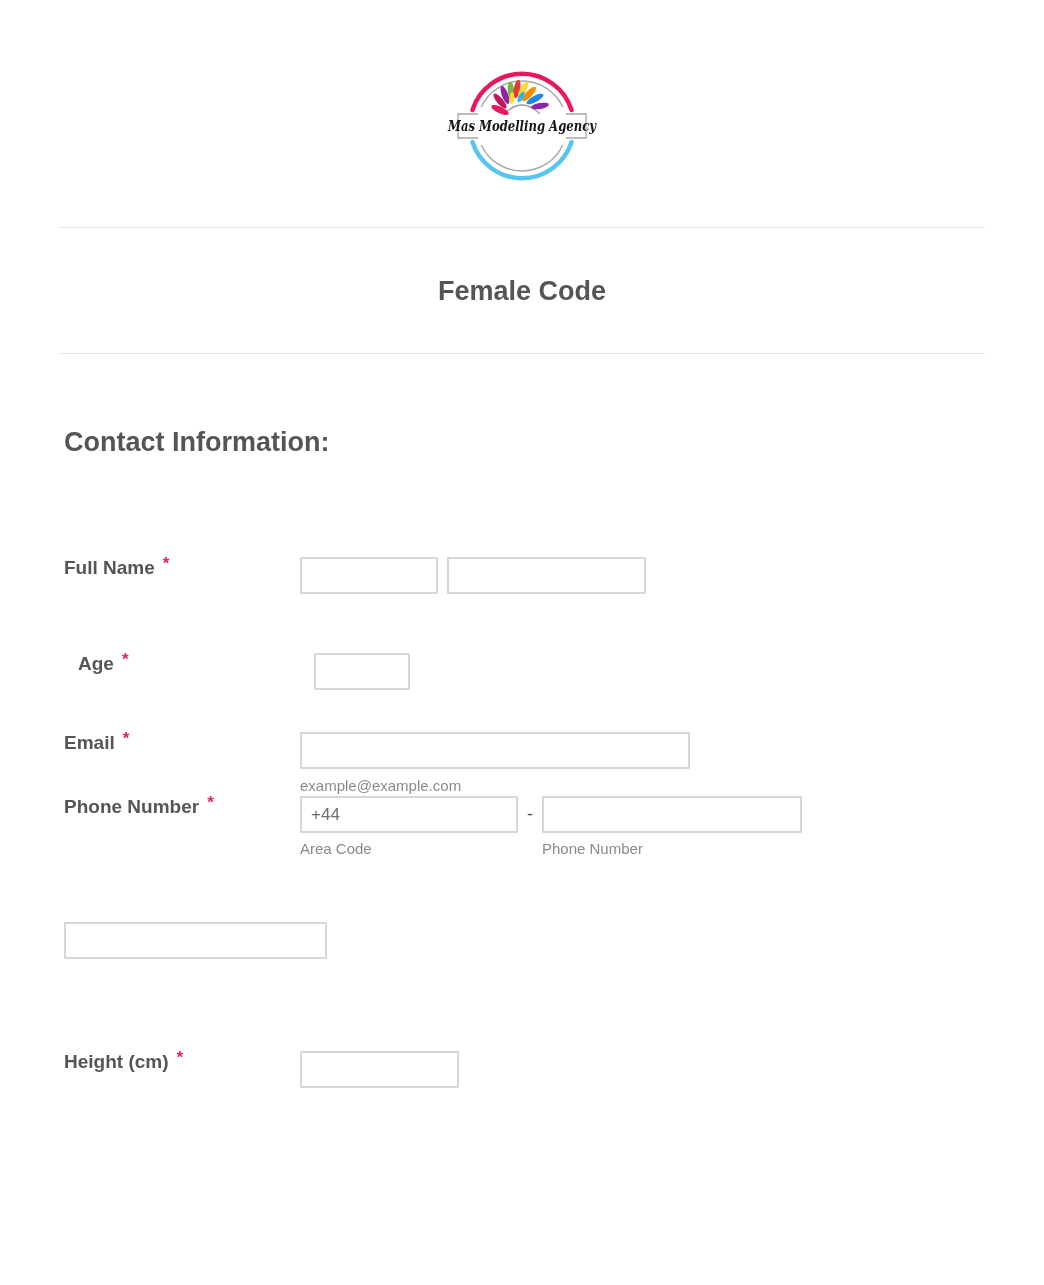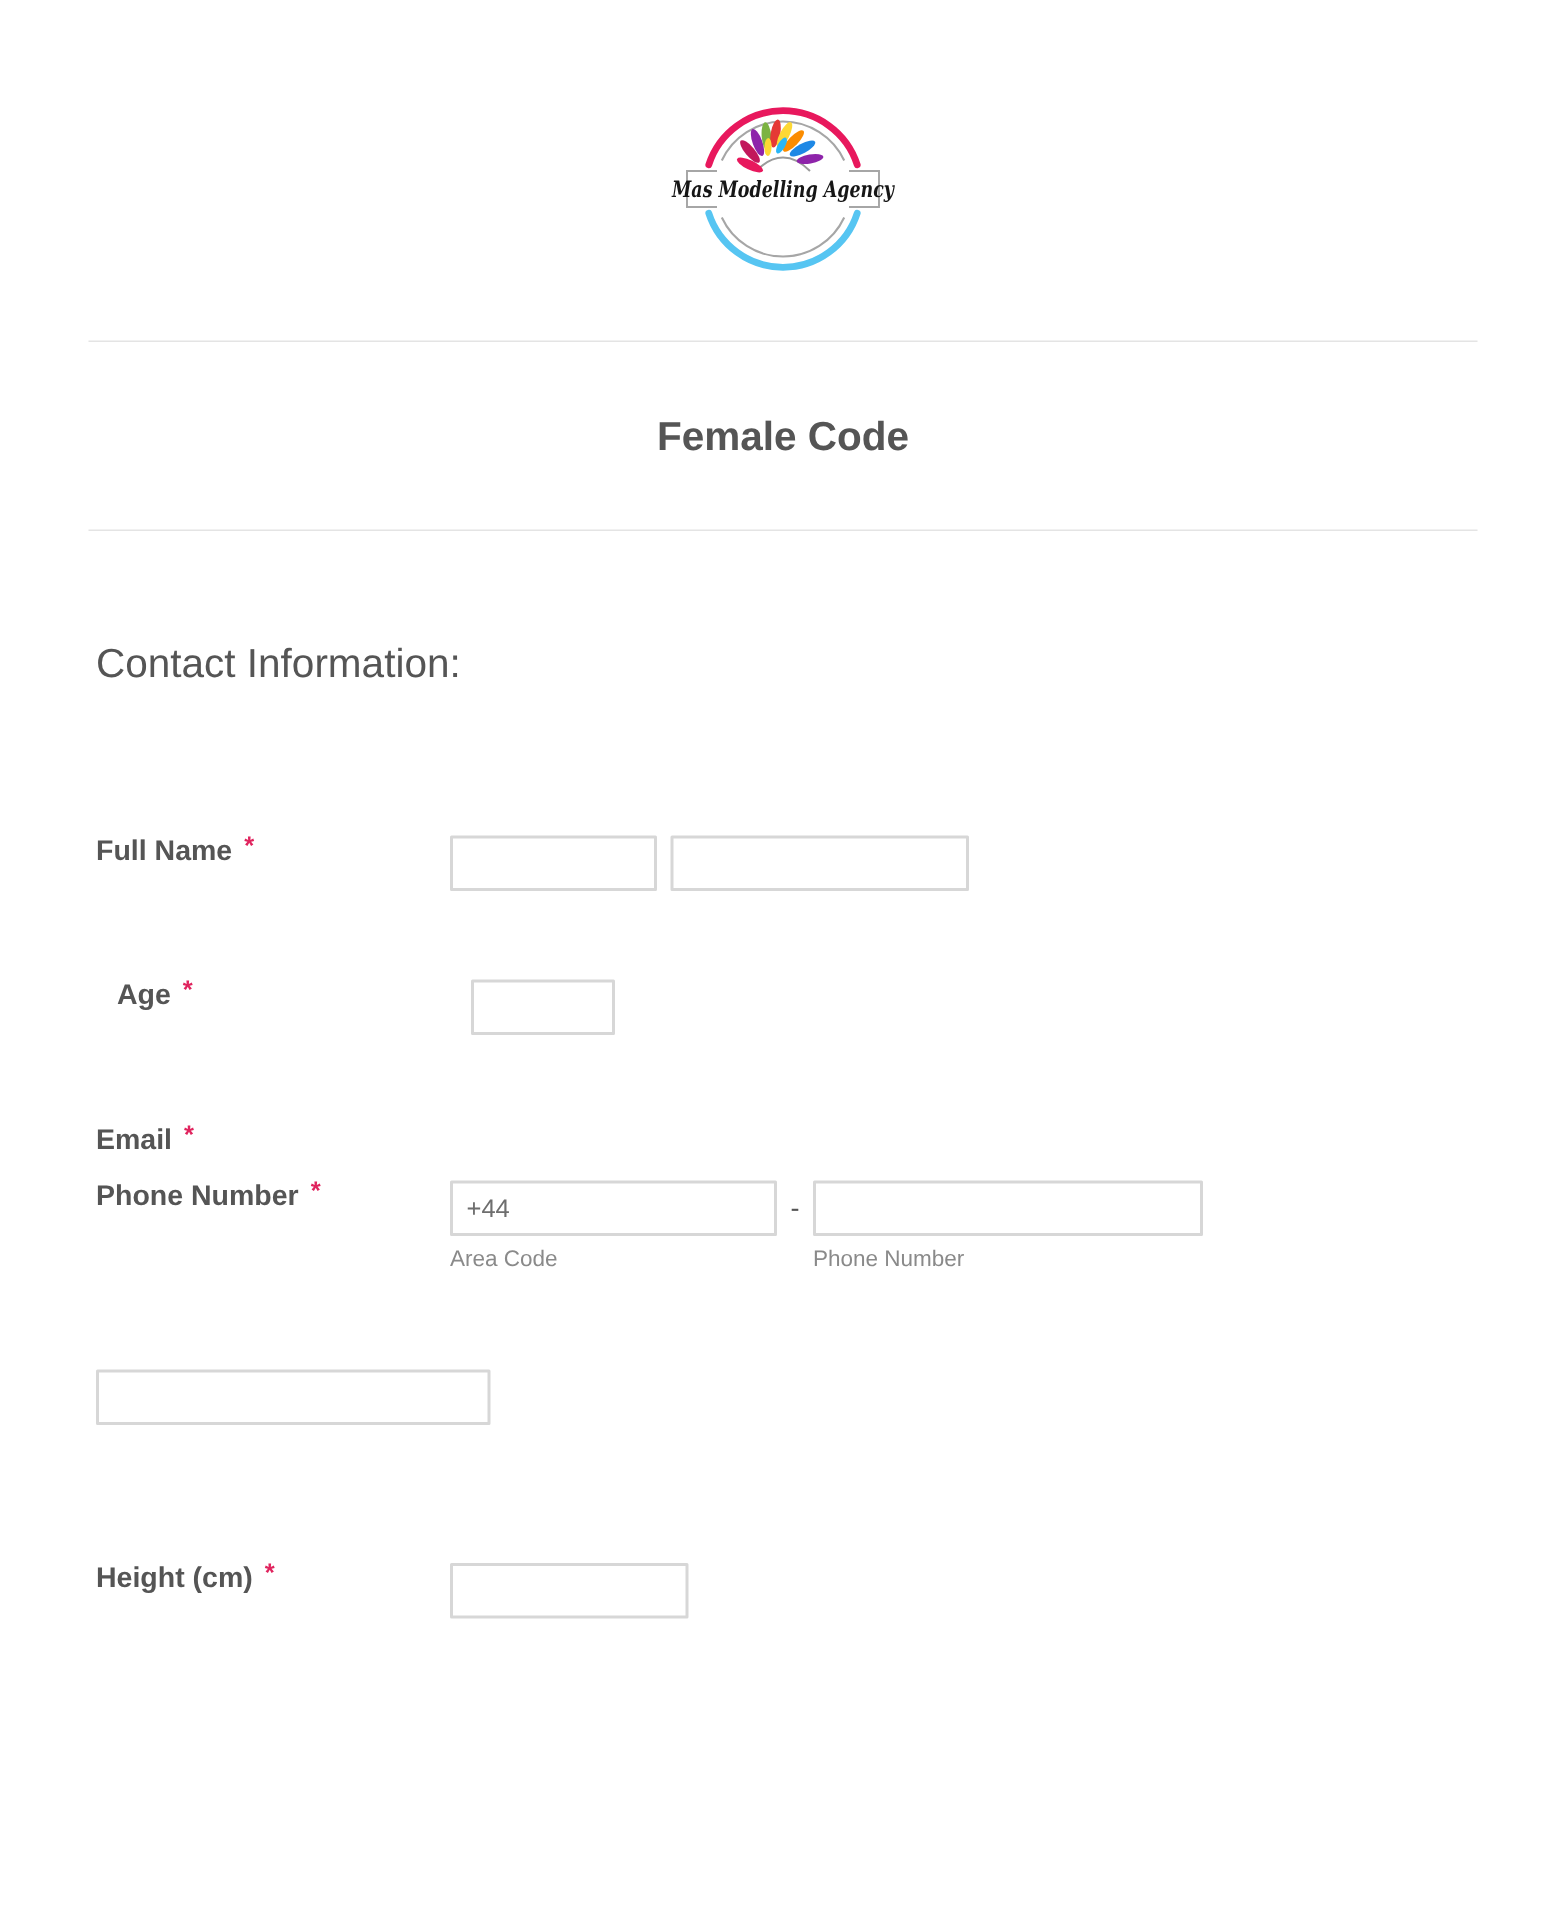--- a/index.html
+++ b/index.html
@@ -22,37 +22,37 @@
     font-size: 27px;
     line-height: 40px;
     font-weight: bold;
     color: #555555;
   }
   .divider-2 { border: none; border-top: 1px solid #e4e4e4; margin: 42px 0 0 0; }
 
   .section-heading {
     font-size: 27px;
     line-height: 36px;
-    font-weight: normal;
+    font-weight: bold;
     color: #555555;
     margin: 0 0 0 5px;
   }
   .heading-contact { margin-top: 70px; }
   .heading-personal { margin-top: 92px; }
 
   
   .form-row {
     display: grid;
     grid-template-columns: 236px 1fr;
     padding-left: 5px;
     align-items: start;
   }
   .row-fullname  { margin-top: 97px; }
   .row-age       { margin-top: 59px; margin-left: 14px; }
-  .row-email     { margin-top: 60px; }
+  .row-email     { margin-top: 42px; }
   .row-phone     { }
   .row-instagram { margin-top: 64px; }
   .row-height    { margin-top: 92px; }
 
   .field-label {
     display: flex;
     align-items: flex-start;
     height: 37px;
     font-size: 19px;
     font-weight: bold;
@@ -153,20 +153,24 @@
       <div>
         <input type="text" class="text-input w-age" style="">
       </div>
     </div>
 
     <div class="form-row row-email">
       <div class="field-label">
         <span>Email</span>
         <span class="req">*</span>
       </div>
+      <div>
+        <input type="text" class="text-input w-email" style="">
+        <div class="hint">example@example.com</div>
+      </div>
     </div>
 
     <div class="form-row row-phone">
       <div class="field-label">
         <span>Phone Number</span>
         <span class="req">*</span>
       </div>
       <div class="phone-line">
         <div>
           <input type="text" class="text-input w-area" value="+44" style="">

